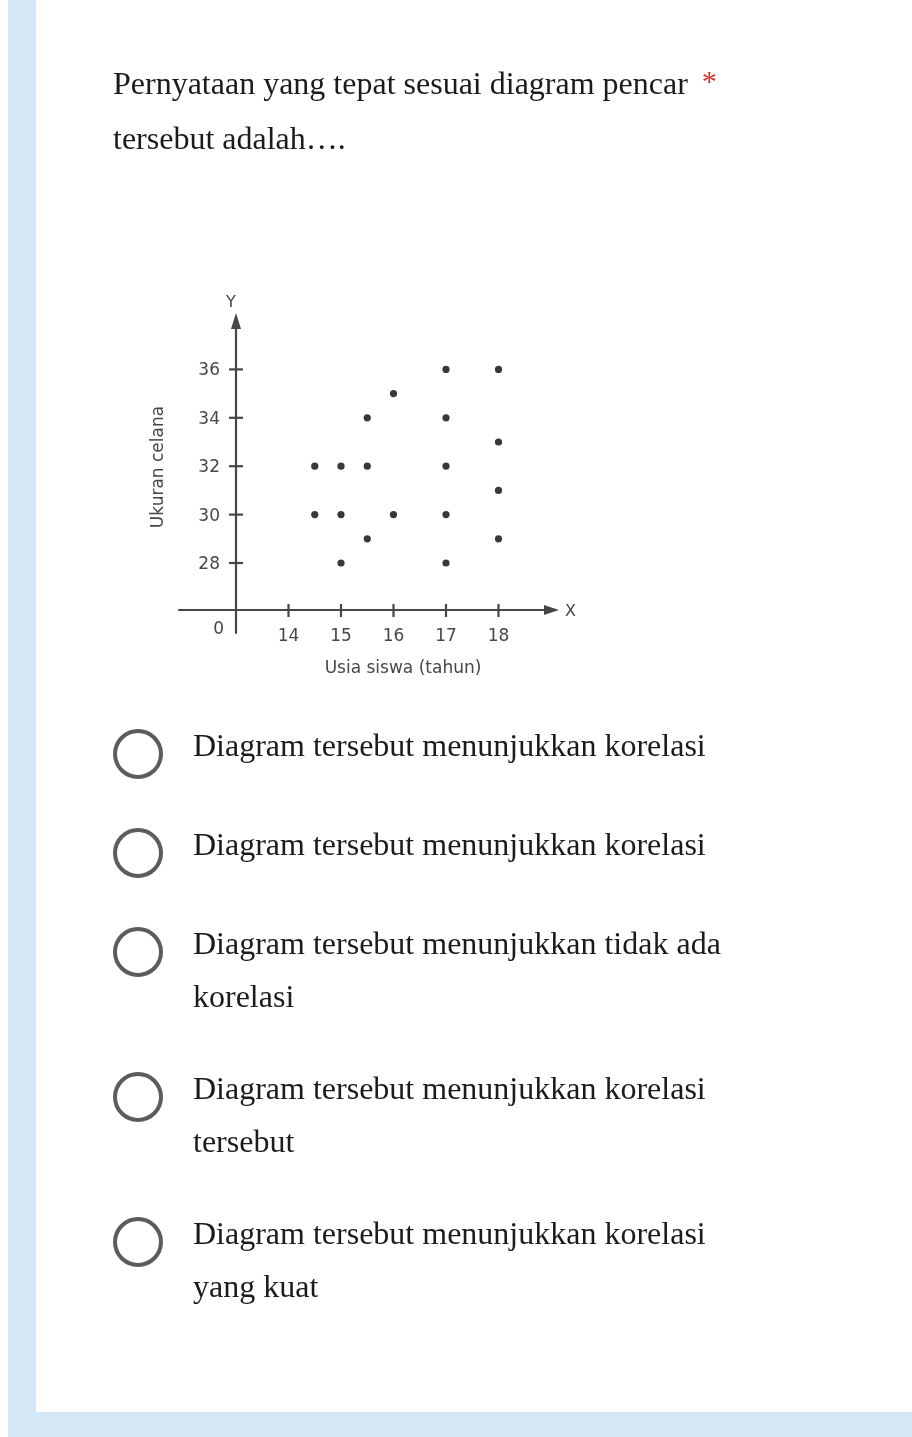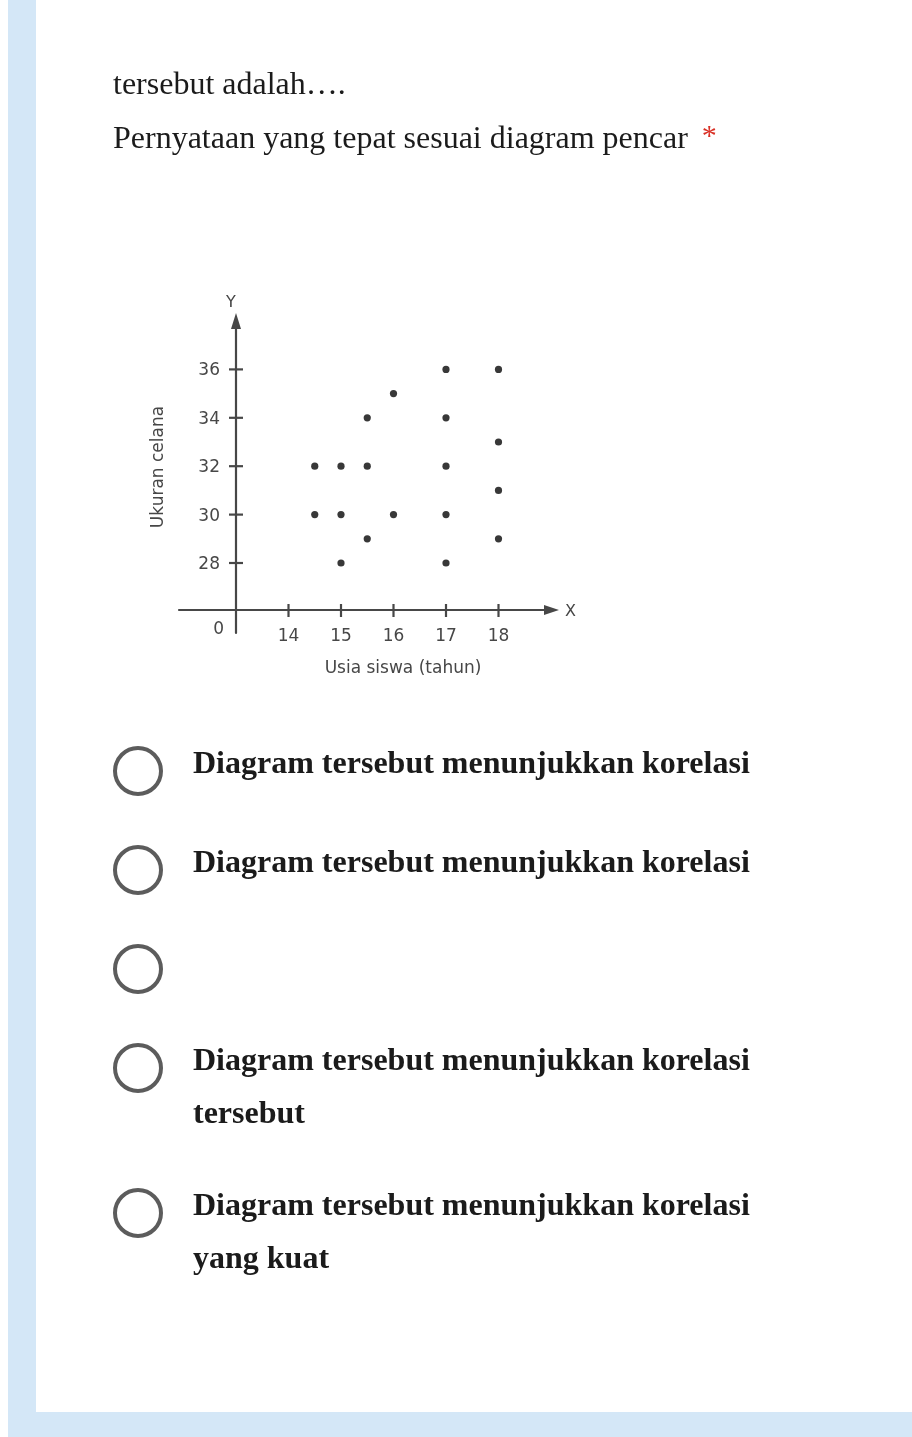--- a/index.html
+++ b/index.html
@@ -31,21 +31,21 @@
   .req {
     color:#d93025;
     margin-left:14px;
     position:relative; top:-3px;
     font-size:30px;
   }
   .chart-wrap {
     margin:122px 0 0 18px;
     width:455px; height:400px;
   }
-  .options { margin-top:49px;font-weight:bold; }
+  .options { margin-top:32px; }
   .option { display:flex; align-items:flex-start; margin-bottom:39px; }
   .option:last-child { margin-bottom:0; }
   .radio {
     width:42px; height:42px;
     border:4px solid #5c5c5c;
     border-radius:50%;
     margin-top:10px;
     flex:none;
     background:#ffffff;
     cursor:pointer;
@@ -54,24 +54,24 @@
 </style>
 </head>
 <body>
 
 <div class="strip-left"></div>
 <div class="strip-bottom"></div>
 
 <div class="card">
 
   <div class="question">
-    <div class="q-line">tersebut adalah….</div>
     <div class="q-line">
       <span>Pernyataan yang tepat sesuai diagram pencar</span><span class="req">*</span>
     </div>
+    <div class="q-line">tersebut adalah….</div>
   </div>
 
   <div class="chart-wrap">
     <svg id="scatter-svg" width="455" height="400" viewBox="0 0 455 400">
         <line x1="105" y1="40" x2="105" y2="346" stroke="#474747" stroke-width="2.2" stroke-linecap="round"></line>
         <line x1="48" y1="323" x2="416" y2="323" stroke="#474747" stroke-width="2.2" stroke-linecap="round"></line>
         <polygon points="105,26 100,42 110,42" fill="#474747"></polygon>
         <polygon points="428,323 413,318 413,328" fill="#474747"></polygon>
         <line x1="157.5" y1="317" x2="157.5" y2="330" stroke="#474747" stroke-width="2.2"></line>
         <text x="157.5" y="354" text-anchor="middle" font-size="17" fill="#474747" font-family="&quot;DejaVu Sans&quot;, sans-serif">14</text>
@@ -131,20 +131,24 @@
 
     <div class="option">
       <span class="radio"></span>
       <div class="opt-label">
         <div>Diagram tersebut menunjukkan korelasi</div>
       </div>
     </div>
 
     <div class="option">
       <span class="radio"></span>
+      <div class="opt-label">
+        <div>Diagram tersebut menunjukkan tidak ada</div>
+        <div>korelasi</div>
+      </div>
     </div>
 
     <div class="option">
       <span class="radio"></span>
       <div class="opt-label">
         <div>Diagram tersebut menunjukkan korelasi</div>
         <div>tersebut</div>
       </div>
     </div>
 

